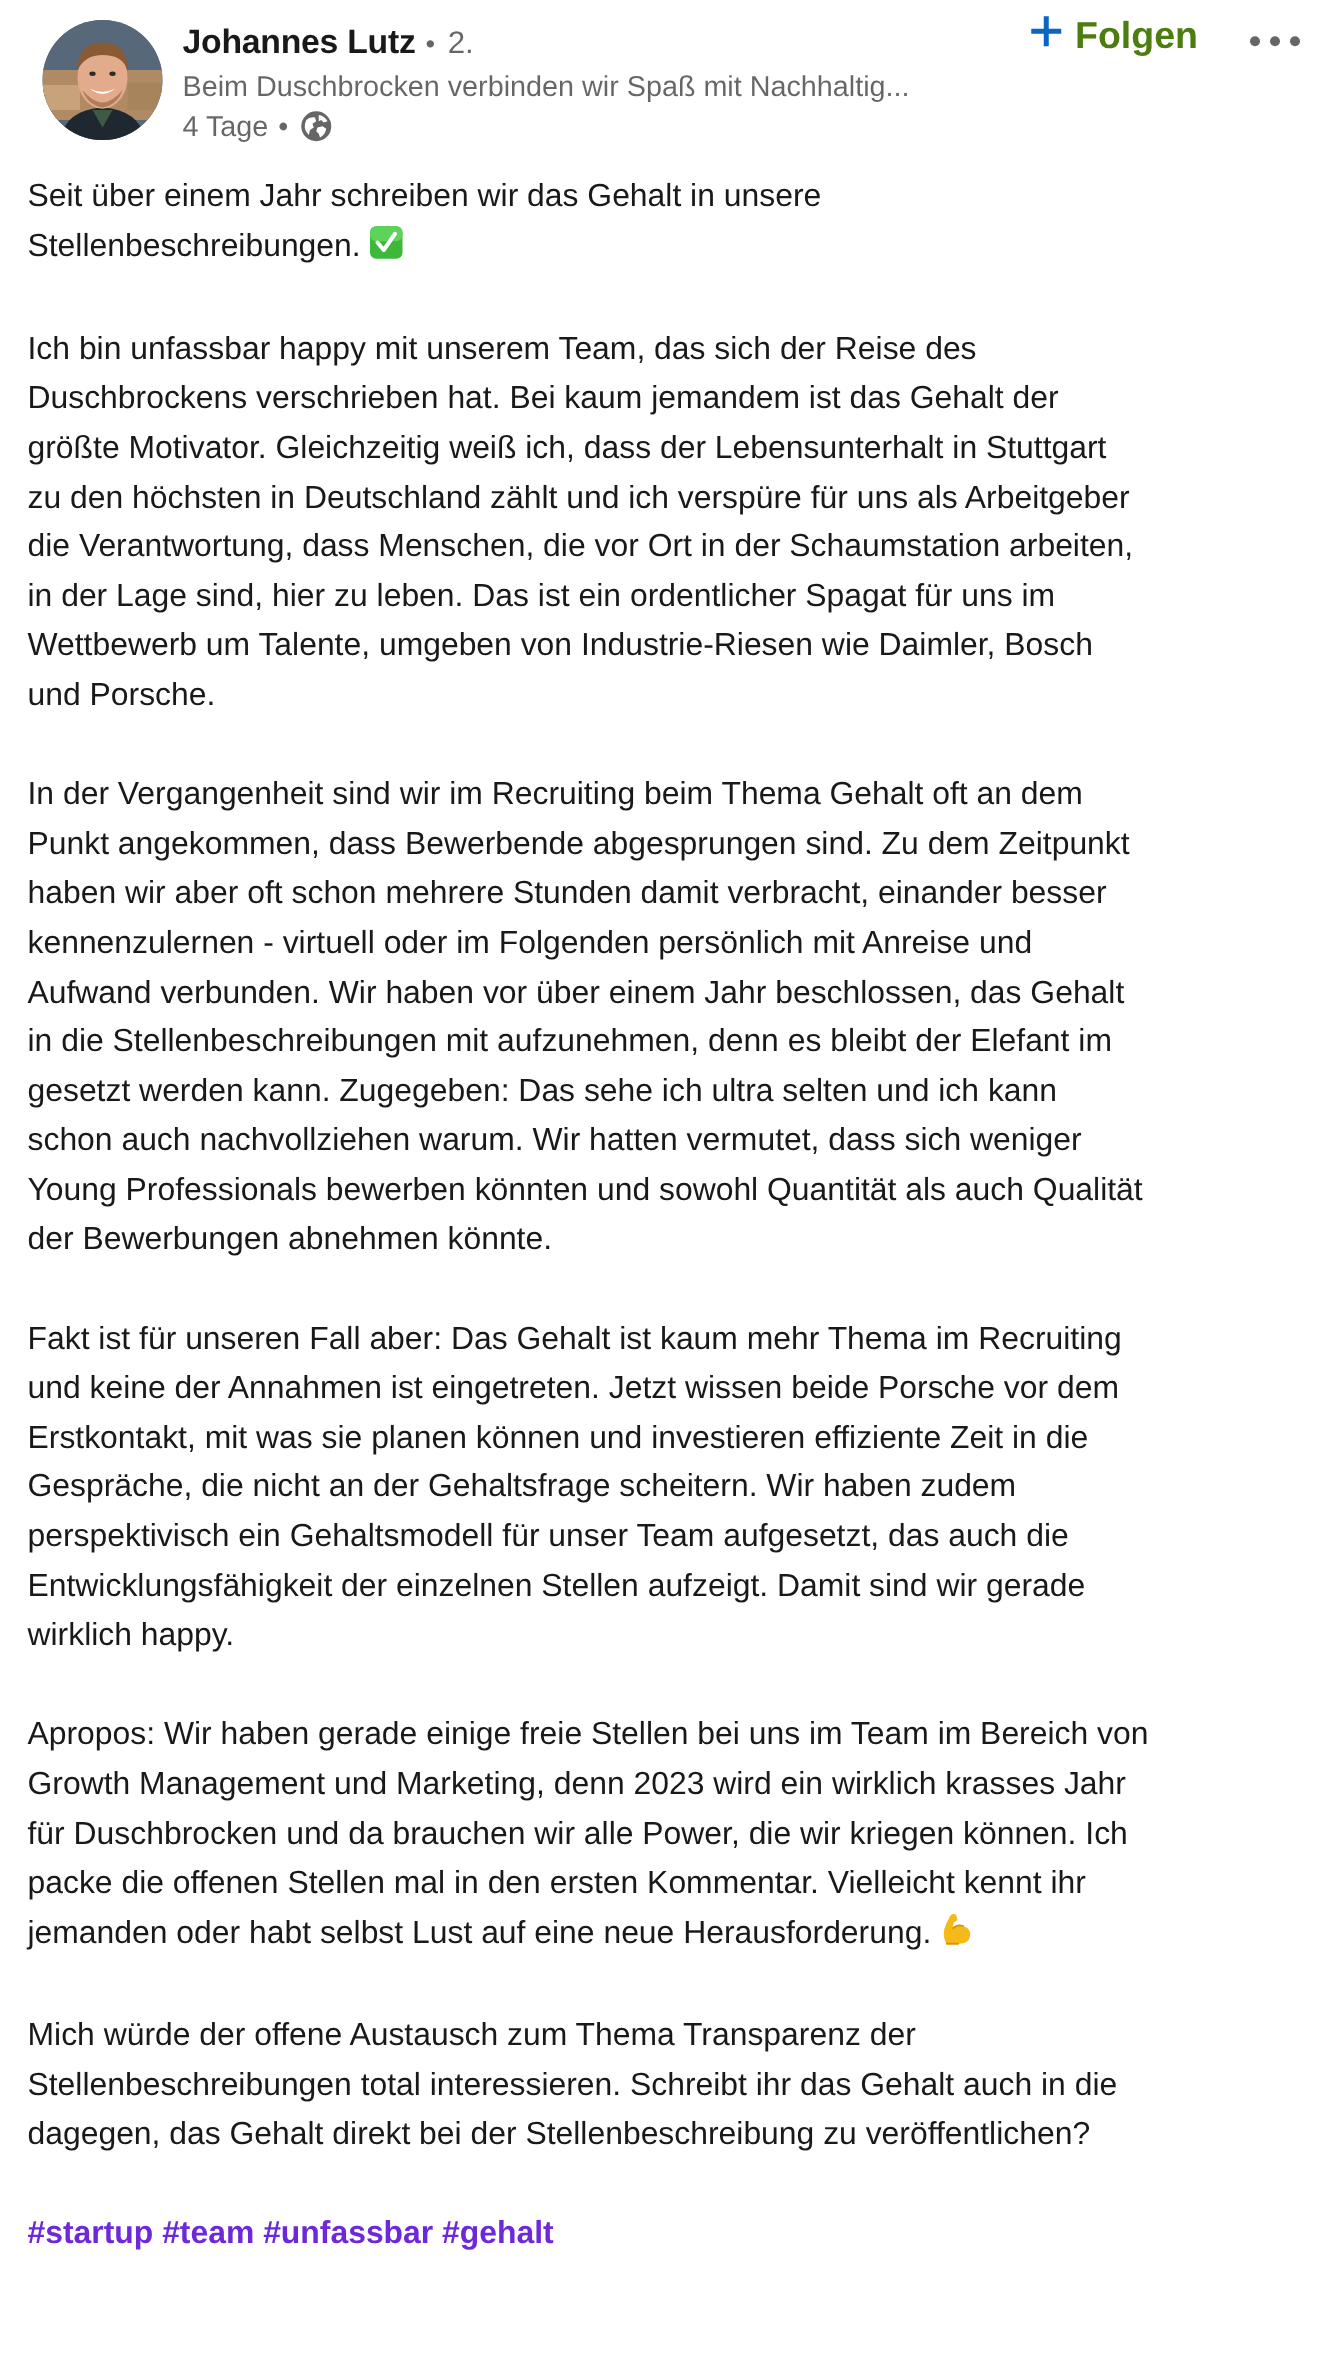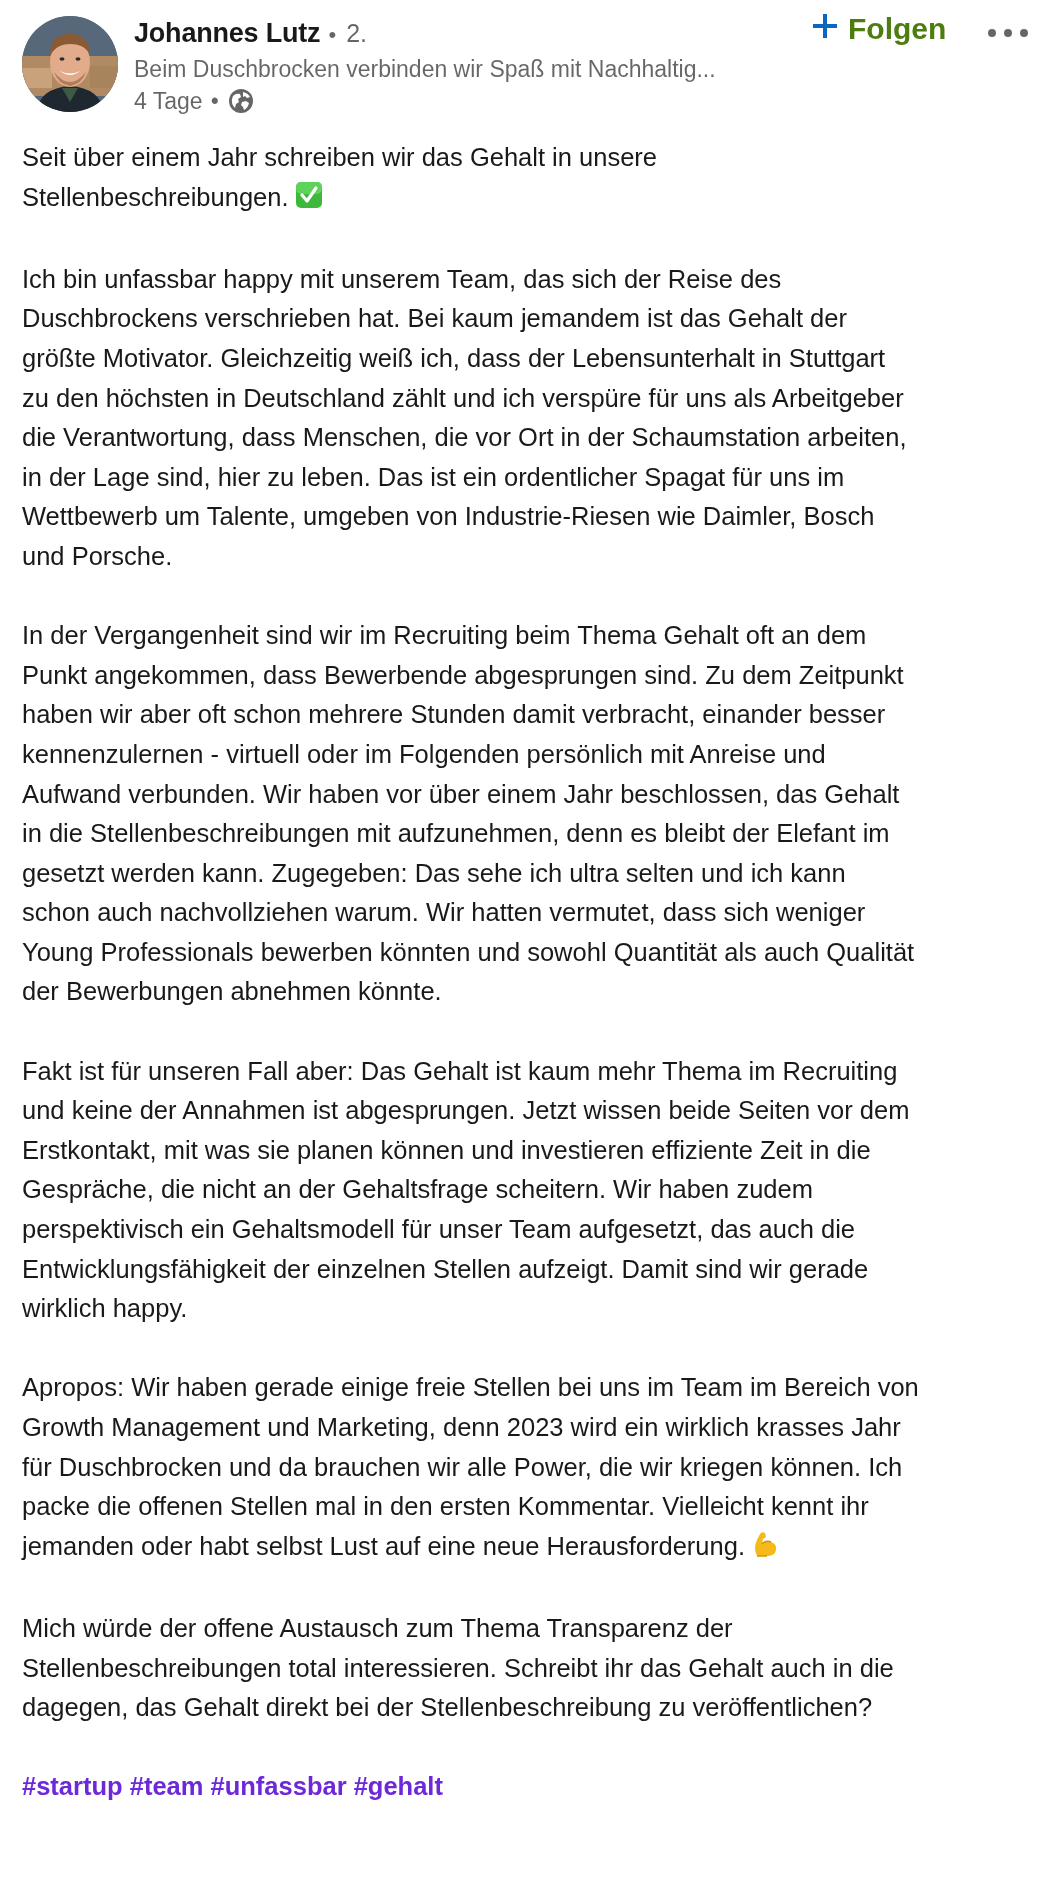--- a/index.html
+++ b/index.html
@@ -15,21 +15,21 @@
       color: rgba(0,0,0,0.9);
       position: relative;
     }
     .post {
       position: relative;
       width: 1056px;
       height: 1904px;
     }
     .header {
       position: absolute;
-      left: 0; top: 0;
+      left: 12px; top: 0;
       width: 862px;
       height: 130px;
       text-decoration: underline;
     }
     .avatar {
       position: absolute;
       left: 22px;
       top: 16px;
       width: 96px;
       height: 96px;
@@ -247,21 +247,21 @@
       <span class="line">Aufwand verbunden. Wir haben vor über einem Jahr beschlossen, das Gehalt</span>
       <span class="line">in die Stellenbeschreibungen mit aufzunehmen, denn es bleibt der Elefant im</span>
       <span class="line">gesetzt werden kann. Zugegeben: Das sehe ich ultra selten und ich kann</span>
       <span class="line">schon auch nachvollziehen warum. Wir hatten vermutet, dass sich weniger</span>
       <span class="line">Young Professionals bewerben könnten und sowohl Quantität als auch Qualität</span>
       <span class="line">der Bewerbungen abnehmen könnte.</span>
     </p>
 
     <p>
       <span class="line">Fakt ist für unseren Fall aber: Das Gehalt ist kaum mehr Thema im Recruiting</span>
-      <span class="line">und keine der Annahmen ist abgesprungen. Jetzt wissen beide Seiten vor dem</span>
+      <span class="line">und keine der Annahmen ist eingetreten. Jetzt wissen beide Porsche vor dem</span>
       <span class="line">Erstkontakt, mit was sie planen können und investieren effiziente Zeit in die</span>
       <span class="line">Gespräche, die nicht an der Gehaltsfrage scheitern. Wir haben zudem</span>
       <span class="line">perspektivisch ein Gehaltsmodell für unser Team aufgesetzt, das auch die</span>
       <span class="line">Entwicklungsfähigkeit der einzelnen Stellen aufzeigt. Damit sind wir gerade</span>
       <span class="line">wirklich happy.</span>
     </p>
 
     <p>
       <span class="line">Apropos: Wir haben gerade einige freie Stellen bei uns im Team im Bereich von</span>
       <span class="line">Growth Management und Marketing, denn 2023 wird ein wirklich krasses Jahr</span>

